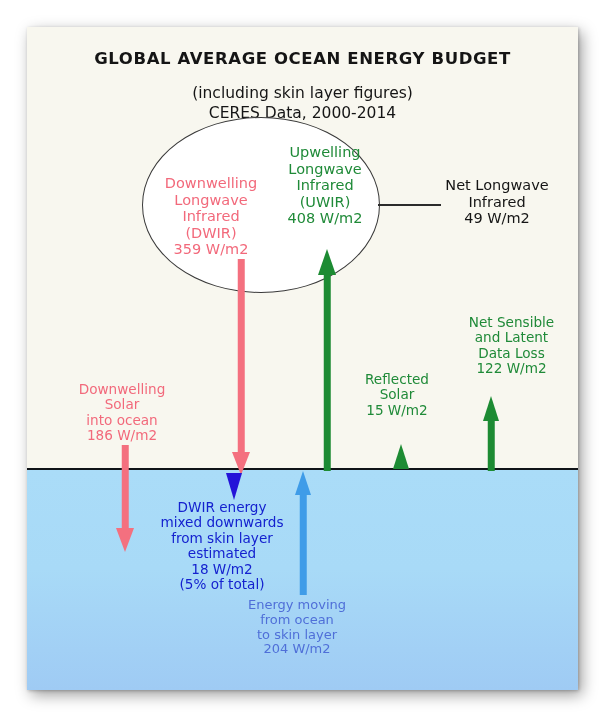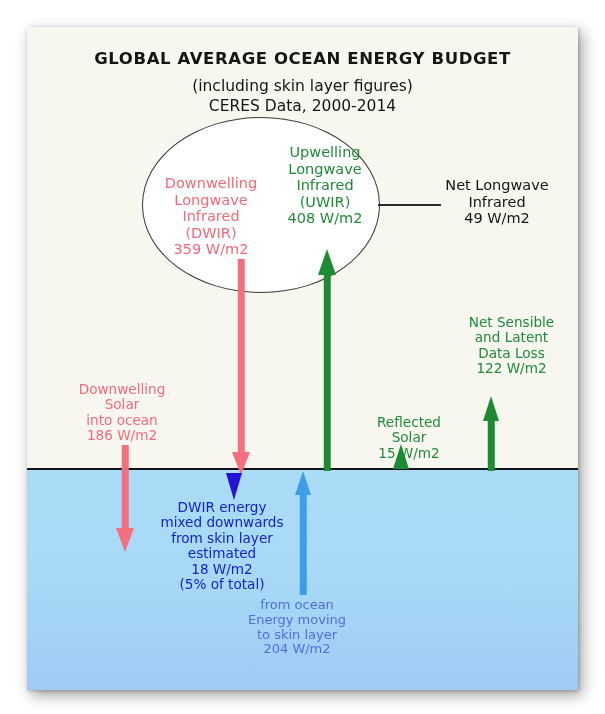--- a/index.html
+++ b/index.html
@@ -59,21 +59,21 @@
     color: #1a1a1a;
   }
   .title-main {
     font-size: 16.5px;
     letter-spacing: 0.6px;
     font-weight: 600;
     white-space: nowrap;
   }
   .title-sub {
     font-size: 15.5px;
-    margin-top: 9px;
+    margin-top: 16px;
     white-space: nowrap;
   }
   .title-sub2 {
     font-size: 15.5px;
     margin-top: 2px;
     white-space: nowrap;
   }
 
   
   #ellipse {
@@ -114,21 +114,21 @@
 
   .fs15 { font-size: 14.5px; }
   .fs14 { font-size: 13.6px; }
   .fs13 { font-size: 13px; }
 
   
   #lbl-dwir  { left: 124px; top: 148px; width: 120px; }
   #lbl-uwir  { left: 243px; top: 117px; width: 110px; }
   #lbl-nlwir { left: 400px; top: 150px; width: 140px; }
   #lbl-dsolar{ left: 30px;  top: 355px; width: 130px; }
-  #lbl-rsolar{ left: 330px; top: 345px; width: 104px; margin-top: 43px; }
+  #lbl-rsolar{ left: 318px; top: 345px; width: 104px; }
   #lbl-nsl   { left: 422px; top: 288px; width: 125px; }
   #lbl-mixed { left: 115px; top: 473px; width: 160px; }
   #lbl-emove { left: 200px; top: 571px; width: 140px; }
 
   
   .arrow { position: absolute; }
   .shaft { position: absolute; left: 50%; transform: translateX(-50%); }
   .head  { position: absolute; left: 50%; transform: translateX(-50%); width: 0; height: 0; }
 
   
@@ -260,20 +260,20 @@
     <div class="lbl navy fs14" id="lbl-mixed">
       <div>DWIR energy</div>
       <div>mixed downwards</div>
       <div>from skin layer</div>
       <div>estimated</div>
       <div>18 W/m2</div>
       <div>(5% of total)</div>
     </div>
 
     <div class="lbl slate fs13" id="lbl-emove">
+      <div>Energy moving</div>
       <div>from ocean</div>
-      <div>Energy moving</div>
       <div>to skin layer</div>
       <div>204 W/m2</div>
     </div>
 
   </div>
 </div>
 
 </body></html>

